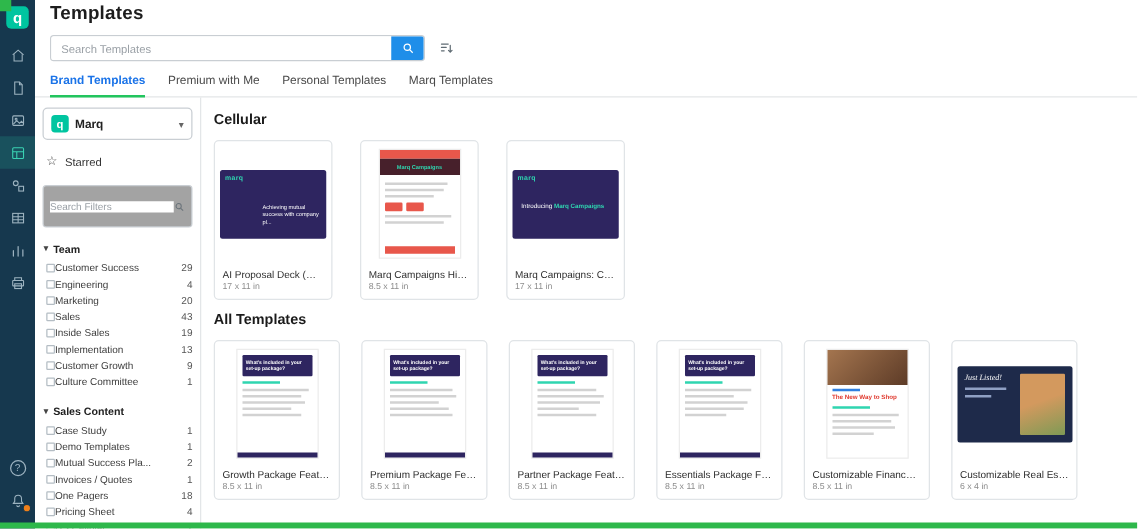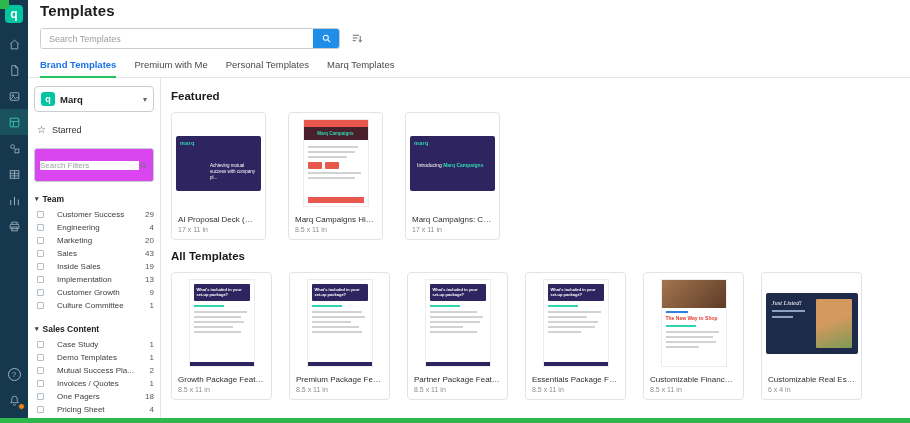--- a/index.html
+++ b/index.html
@@ -33,27 +33,27 @@
   .body { flex:1; display:flex; min-height:0; }
 
   
   .filters { width:133px; border-right:1px solid #e3e6e8; padding:8px 6px 0; flex:none; overflow:hidden; }
   .brand-select { height:26px; border:1px solid #c9ced3; border-radius:4px; display:flex; align-items:center; gap:5px; padding:0 6px; cursor:pointer; background:#fff; }
   .mini-logo { width:14px; height:14px; background:#00c5a0; border-radius:3px; color:#fff; font-size:9px; font-weight:bold; display:flex; align-items:center; justify-content:center; flex:none; }
   .brand-name { font-size:9.5px; font-weight:bold; color:#222; }
   .chev { margin-left:auto; font-size:8px; color:#666; }
   .starred { margin:13px 0 0 3px; display:flex; align-items:center; gap:6px; font-size:9px; color:#333; cursor:pointer; }
   .star { font-size:10px; color:#444; line-height:1; }
-  .filter-search { margin-top:13px; height:20px; border:1px solid #c9ced3; border-radius:3px; display:flex; align-items:center; padding:16px 5px; background:#d946ef; }
+  .filter-search { margin-top:13px; height:20px; border:1px solid #c9ced3; border-radius:3px; display:flex; align-items:center; padding:16px 5px; background:#a3a3a3; }
   .filter-search input { border:none; outline:none; width:100%; font-size:8px; color:#333; }
   .filter-search input::placeholder { color:#9aa0a6; }
   .fs-icon { color:#6a737a; display:flex; }
   .section-head { margin:12px 0 4px 1px; font-size:8.5px; font-weight:bold; color:#222; display:flex; align-items:center; gap:4px; cursor:pointer; }
   .caret { font-size:7px; color:#444; }
-  .filter-item { display:flex; align-items:center; gap:13px; height:13px; font-size:8px; color:#3c3c3c; cursor:pointer; padding-left:3px; }
+  .filter-item { display:flex; align-items:center; gap:0; height:13px; font-size:8px; color:#3c3c3c; cursor:pointer; padding-left:3px; }
   .cb { width:7px; height:7px; border:1px solid #b4bdc4; border-radius:1px; background:#fff; flex:none; }
   .lbl { flex:1; white-space:nowrap; overflow:hidden; text-overflow:ellipsis; }
   .cnt { color:#555; flex:none; }
 
   
   .content { flex:1; padding:6px 0 0 10px; overflow:hidden; min-width:0; }
   .content h2 { font-size:11.5px; font-weight:bold; color:#1b1b1b; margin:6px 0 10px 0; }
   .cards { display:flex; gap:22px; margin-bottom:10px; }
   .cards.all { gap:17px; }
   .card { width:95px; border:1px solid #e0e4e7; border-radius:4px; background:#fff; flex:none; cursor:pointer; overflow:hidden; }
@@ -307,21 +307,21 @@
           </div>
         <div class="filter-item">
             <span class="cb"></span>
             <span class="lbl">US Cellular</span>
             <span class="cnt">1</span>
           </div>
 
       </aside>
 
       <main class="content">
-        <h2>Featured</h2>
+        <h2>Cellular</h2>
         <div class="cards">
 
           <div class="card">
             <div class="thumb-wrap">
               <div class="slide">
                 <div class="mq">marq</div>
                 <div class="slide-text">Achieving mutual success with company pl...</div>
               </div>
             </div>
             <div class="card-info">

